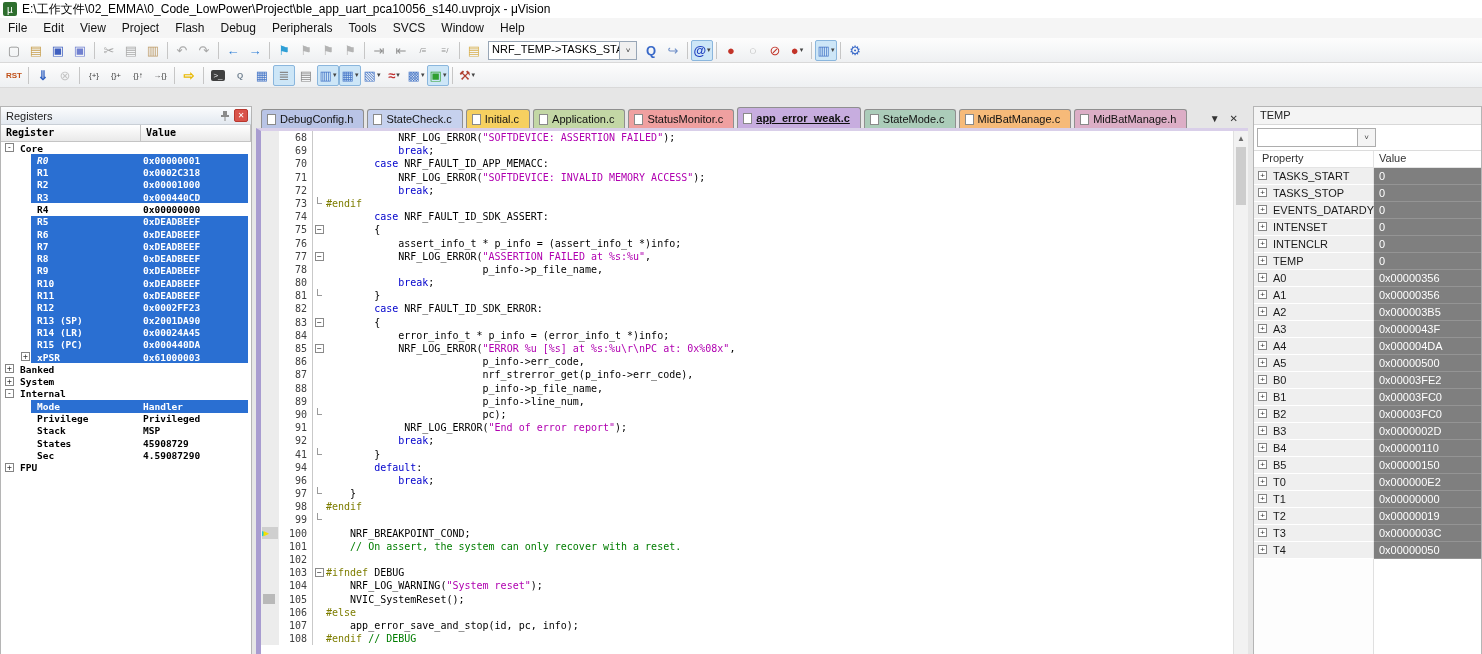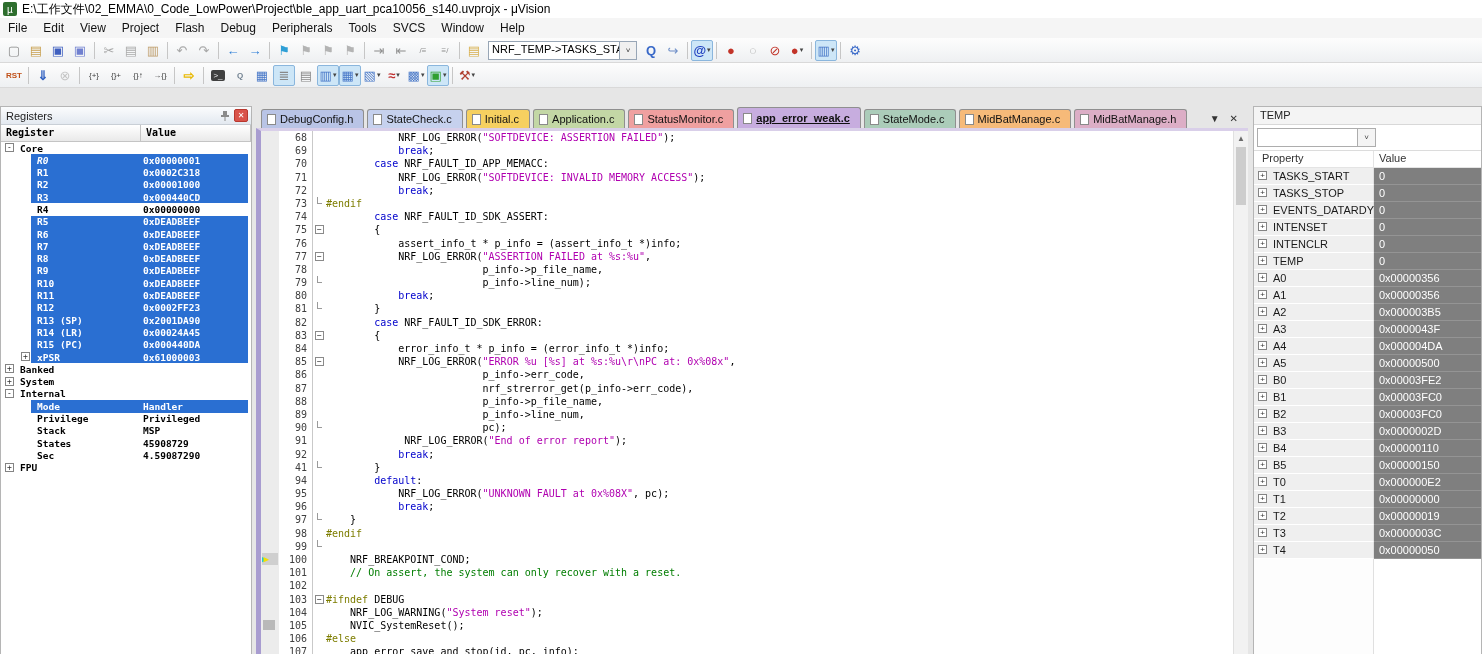--- a/index.html
+++ b/index.html
@@ -527,37 +527,35 @@
           <div class="cline"><div class="cmargin"></div><div class="cnum">69</div><div class="cfoldsep"></div><div class="cfold"></div><div class="ccode"><span class="tk-t">            </span><span class="tk-k">break</span><span class="tk-t">;</span></div></div>
           <div class="cline"><div class="cmargin"></div><div class="cnum">70</div><div class="cfoldsep"></div><div class="cfold"></div><div class="ccode"><span class="tk-t">        </span><span class="tk-k">case</span><span class="tk-t"> NRF_FAULT_ID_APP_MEMACC:</span></div></div>
           <div class="cline"><div class="cmargin"></div><div class="cnum">71</div><div class="cfoldsep"></div><div class="cfold"></div><div class="ccode"><span class="tk-t">            NRF_LOG_ERROR(</span><span class="tk-s">"SOFTDEVICE: INVALID MEMORY ACCESS"</span><span class="tk-t">);</span></div></div>
           <div class="cline"><div class="cmargin"></div><div class="cnum">72</div><div class="cfoldsep"></div><div class="cfold"></div><div class="ccode"><span class="tk-t">            </span><span class="tk-k">break</span><span class="tk-t">;</span></div></div>
           <div class="cline"><div class="cmargin"></div><div class="cnum">73</div><div class="cfoldsep"></div><div class="cfold"><div class="foldend"></div></div><div class="ccode"><span class="tk-p">#endif</span></div></div>
           <div class="cline"><div class="cmargin"></div><div class="cnum">74</div><div class="cfoldsep"></div><div class="cfold"></div><div class="ccode"><span class="tk-t">        </span><span class="tk-k">case</span><span class="tk-t"> NRF_FAULT_ID_SDK_ASSERT:</span></div></div>
           <div class="cline"><div class="cmargin"></div><div class="cnum">75</div><div class="cfoldsep"></div><div class="cfold"><div class="foldbox">−</div></div><div class="ccode"><span class="tk-t">        {</span></div></div>
           <div class="cline"><div class="cmargin"></div><div class="cnum">76</div><div class="cfoldsep"></div><div class="cfold"></div><div class="ccode"><span class="tk-t">            assert_info_t * p_info = (assert_info_t *)info;</span></div></div>
           <div class="cline"><div class="cmargin"></div><div class="cnum">77</div><div class="cfoldsep"></div><div class="cfold"><div class="foldbox">−</div></div><div class="ccode"><span class="tk-t">            NRF_LOG_ERROR(</span><span class="tk-s">"ASSERTION FAILED at %s:%u"</span><span class="tk-t">,</span></div></div>
           <div class="cline"><div class="cmargin"></div><div class="cnum">78</div><div class="cfoldsep"></div><div class="cfold"></div><div class="ccode"><span class="tk-t">                          p_info-&gt;p_file_name,</span></div></div>
-          <div class="cline"><div class="cmargin"></div><div class="cnum">79</div><div class="cfoldsep"></div><div class="cfold"><div class="foldend"></div></div><div class="ccode"><span class="tk-t">                          p_info-&gt;line_num);</span></div></div>
           <div class="cline"><div class="cmargin"></div><div class="cnum">80</div><div class="cfoldsep"></div><div class="cfold"></div><div class="ccode"><span class="tk-t">            </span><span class="tk-k">break</span><span class="tk-t">;</span></div></div>
           <div class="cline"><div class="cmargin"></div><div class="cnum">81</div><div class="cfoldsep"></div><div class="cfold"><div class="foldend"></div></div><div class="ccode"><span class="tk-t">        }</span></div></div>
           <div class="cline"><div class="cmargin"></div><div class="cnum">82</div><div class="cfoldsep"></div><div class="cfold"></div><div class="ccode"><span class="tk-t">        </span><span class="tk-k">case</span><span class="tk-t"> NRF_FAULT_ID_SDK_ERROR:</span></div></div>
           <div class="cline"><div class="cmargin"></div><div class="cnum">83</div><div class="cfoldsep"></div><div class="cfold"><div class="foldbox">−</div></div><div class="ccode"><span class="tk-t">        {</span></div></div>
           <div class="cline"><div class="cmargin"></div><div class="cnum">84</div><div class="cfoldsep"></div><div class="cfold"></div><div class="ccode"><span class="tk-t">            error_info_t * p_info = (error_info_t *)info;</span></div></div>
           <div class="cline"><div class="cmargin"></div><div class="cnum">85</div><div class="cfoldsep"></div><div class="cfold"><div class="foldbox">−</div></div><div class="ccode"><span class="tk-t">            NRF_LOG_ERROR(</span><span class="tk-s">"ERROR %u [%s] at %s:%u\r\nPC at: 0x%08x"</span><span class="tk-t">,</span></div></div>
           <div class="cline"><div class="cmargin"></div><div class="cnum">86</div><div class="cfoldsep"></div><div class="cfold"></div><div class="ccode"><span class="tk-t">                          p_info-&gt;err_code,</span></div></div>
           <div class="cline"><div class="cmargin"></div><div class="cnum">87</div><div class="cfoldsep"></div><div class="cfold"></div><div class="ccode"><span class="tk-t">                          nrf_strerror_get(p_info-&gt;err_code),</span></div></div>
           <div class="cline"><div class="cmargin"></div><div class="cnum">88</div><div class="cfoldsep"></div><div class="cfold"></div><div class="ccode"><span class="tk-t">                          p_info-&gt;p_file_name,</span></div></div>
           <div class="cline"><div class="cmargin"></div><div class="cnum">89</div><div class="cfoldsep"></div><div class="cfold"></div><div class="ccode"><span class="tk-t">                          p_info-&gt;line_num,</span></div></div>
           <div class="cline"><div class="cmargin"></div><div class="cnum">90</div><div class="cfoldsep"></div><div class="cfold"><div class="foldend"></div></div><div class="ccode"><span class="tk-t">                          pc);</span></div></div>
           <div class="cline"><div class="cmargin"></div><div class="cnum">91</div><div class="cfoldsep"></div><div class="cfold"></div><div class="ccode"><span class="tk-t">             NRF_LOG_ERROR(</span><span class="tk-s">"End of error report"</span><span class="tk-t">);</span></div></div>
           <div class="cline"><div class="cmargin"></div><div class="cnum">92</div><div class="cfoldsep"></div><div class="cfold"></div><div class="ccode"><span class="tk-t">            </span><span class="tk-k">break</span><span class="tk-t">;</span></div></div>
           <div class="cline"><div class="cmargin"></div><div class="cnum">41</div><div class="cfoldsep"></div><div class="cfold"><div class="foldend"></div></div><div class="ccode"><span class="tk-t">        }</span></div></div>
           <div class="cline"><div class="cmargin"></div><div class="cnum">94</div><div class="cfoldsep"></div><div class="cfold"></div><div class="ccode"><span class="tk-t">        </span><span class="tk-k">default</span><span class="tk-t">:</span></div></div>
-          <div class="cline"><div class="cmargin"></div><div class="cnum">95</div><div class="cfoldsep"></div><div class="cfold"></div><div class="ccode"><span class="tk-t">            NRF_LOG_ERROR(</span><span class="tk-s">"UNKNOWN FAULT at 0x%08X"</span><span class="tk-t">, pc);</span></div></div>
           <div class="cline"><div class="cmargin"></div><div class="cnum">96</div><div class="cfoldsep"></div><div class="cfold"></div><div class="ccode"><span class="tk-t">            </span><span class="tk-k">break</span><span class="tk-t">;</span></div></div>
           <div class="cline"><div class="cmargin"></div><div class="cnum">97</div><div class="cfoldsep"></div><div class="cfold"><div class="foldend"></div></div><div class="ccode"><span class="tk-t">    }</span></div></div>
           <div class="cline"><div class="cmargin"></div><div class="cnum">98</div><div class="cfoldsep"></div><div class="cfold"></div><div class="ccode"><span class="tk-p">#endif</span></div></div>
           <div class="cline"><div class="cmargin"></div><div class="cnum">99</div><div class="cfoldsep"></div><div class="cfold"><div class="foldend"></div></div><div class="ccode"></div></div>
           <div class="cline"><div class="cmargin"><div class="mk-arrow"><span class="a1">▶</span><span class="a2">▶</span></div></div><div class="cnum">100</div><div class="cfoldsep"></div><div class="cfold"></div><div class="ccode"><span class="tk-t">    NRF_BREAKPOINT_COND;</span></div></div>
           <div class="cline"><div class="cmargin"></div><div class="cnum">101</div><div class="cfoldsep"></div><div class="cfold"></div><div class="ccode"><span class="tk-t">    </span><span class="tk-c">// On assert, the system can only recover with a reset.</span></div></div>
           <div class="cline"><div class="cmargin"></div><div class="cnum">102</div><div class="cfoldsep"></div><div class="cfold"></div><div class="ccode"></div></div>
           <div class="cline"><div class="cmargin"></div><div class="cnum">103</div><div class="cfoldsep"></div><div class="cfold"><div class="foldbox">−</div></div><div class="ccode"><span class="tk-p">#ifndef</span><span class="tk-t"> DEBUG</span></div></div>
           <div class="cline"><div class="cmargin"></div><div class="cnum">104</div><div class="cfoldsep"></div><div class="cfold"></div><div class="ccode"><span class="tk-t">    NRF_LOG_WARNING(</span><span class="tk-s">"System reset"</span><span class="tk-t">);</span></div></div>
           <div class="cline"><div class="cmargin"><div class="mk-box"></div></div><div class="cnum">105</div><div class="cfoldsep"></div><div class="cfold"></div><div class="ccode"><span class="tk-t">    NVIC_SystemReset();</span></div></div>

